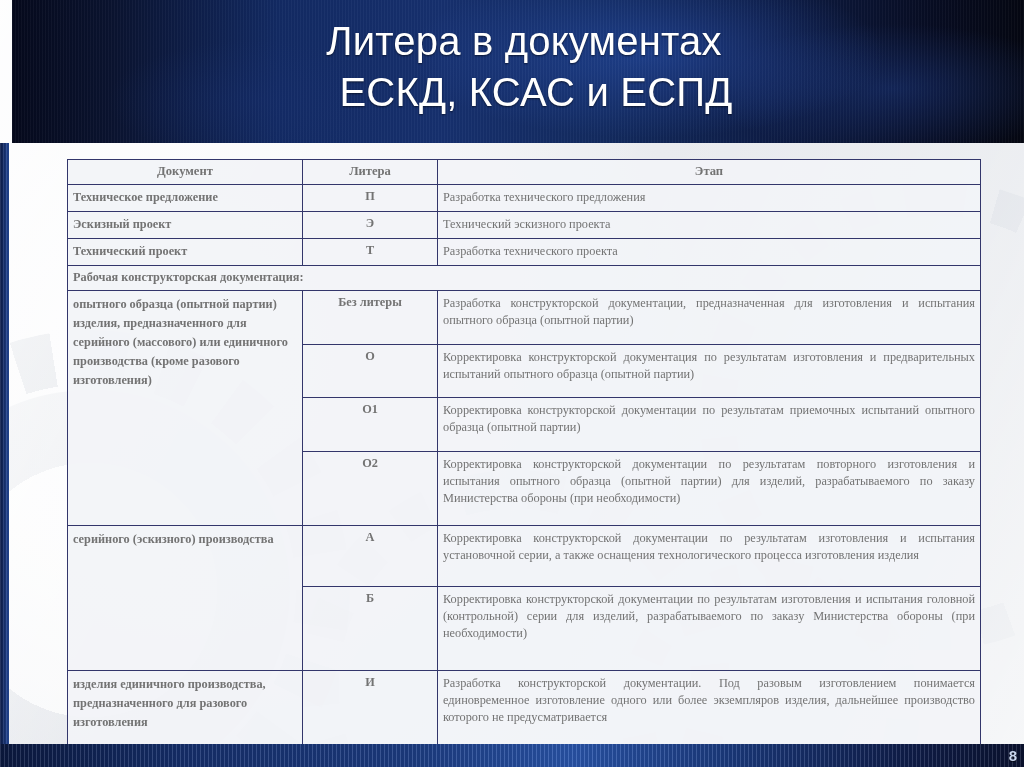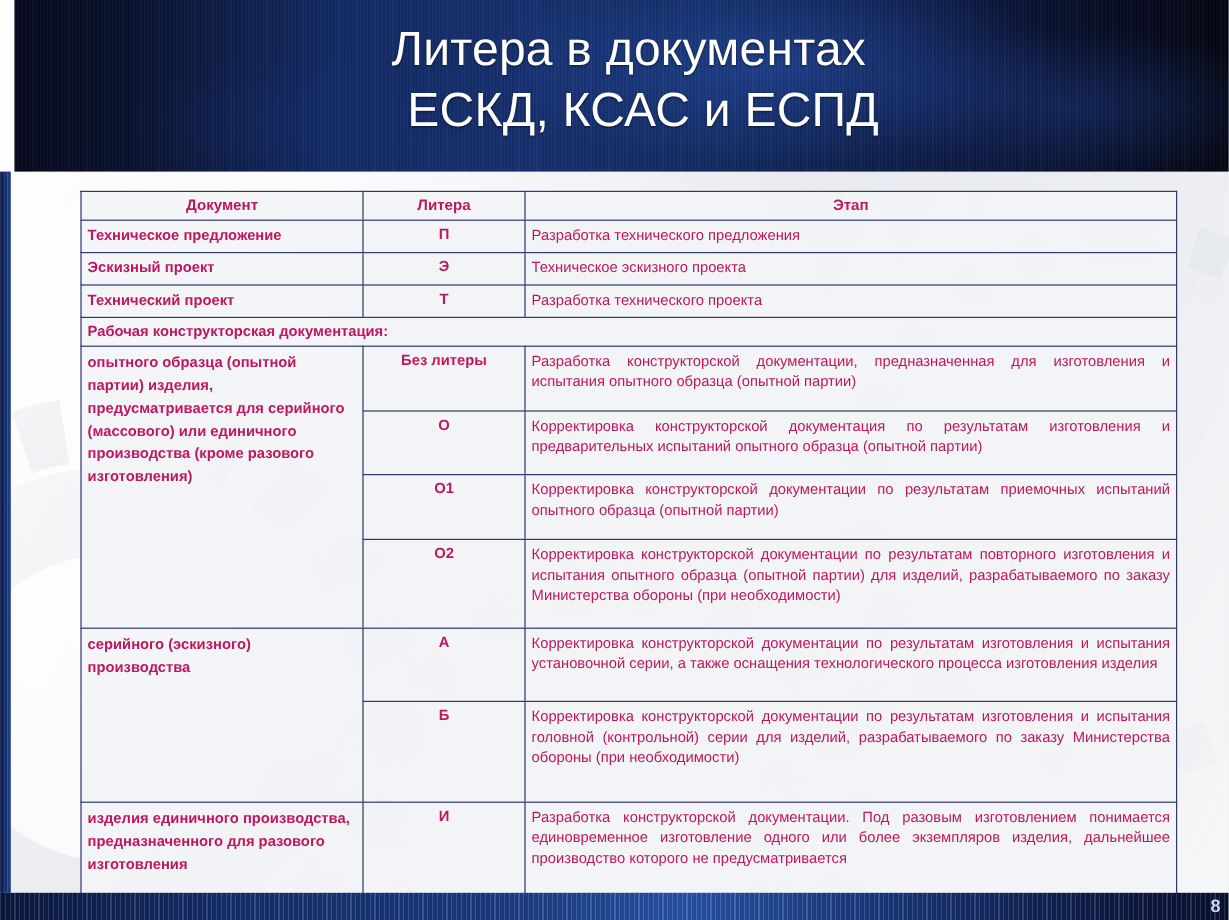--- a/index.html
+++ b/index.html
@@ -180,22 +180,23 @@
   .tbl-wrap {
     position: absolute;
     left: 67px; top: 159px;
     width: 913px;
   }
   table.lit {
     width: 913px;
     border-collapse: collapse;
     table-layout: fixed;
     font-size: 12.3px;
-    color: #be185d;
+    color: #737373;
     background: rgba(246,247,250,.80);
+    font-family: Liberation Serif, serif;
   }
   table.lit col.c1 { width: 235px; }
   table.lit col.c2 { width: 135px; }
   table.lit col.c3 { width: 543px; }
 
   table.lit td, table.lit th {
     border: 1px solid #33366b;
     padding: 4px 5px 5px 5px;
     vertical-align: top;
     background: rgba(241,242,246,.72);
@@ -258,34 +259,34 @@
         </tr>
 
         <tr>
           <td class="col-doc">Техническое предложение</td>
           <td class="col-lit">П</td>
           <td class="col-stage">Разработка технического предложения</td>
         </tr>
         <tr>
           <td class="col-doc">Эскизный проект</td>
           <td class="col-lit">Э</td>
-          <td class="col-stage">Техническое эскизного проекта</td>
+          <td class="col-stage">Технический эскизного проекта</td>
         </tr>
         <tr>
           <td class="col-doc">Технический проект</td>
           <td class="col-lit">Т</td>
           <td class="col-stage">Разработка технического проекта</td>
         </tr>
 
         <tr class="section-row">
           <td colspan="3">Рабочая конструкторская документация:</td>
         </tr>
 
         <tr>
-          <td class="col-doc tall" rowspan="4" style="height:235px">опытного образца (опытной партии) изделия, предусматривается для серийного (массового) или единичного производства (кроме разового изготовления)</td>
+          <td class="col-doc tall" rowspan="4" style="height:235px">опытного образца (опытной партии) изделия, предназначенного для серийного (массового) или единичного производства (кроме разового изготовления)</td>
           <td class="col-lit">Без литеры</td>
           <td class="col-stage">Разработка конструкторской документации, предназначенная для изготовления и испытания опытного образца (опытной партии)</td>
         </tr>
         <tr>
           <td class="col-lit">О</td>
           <td class="col-stage">Корректировка конструкторской документация по результатам изготовления и предварительных испытаний опытного образца (опытной партии)</td>
         </tr>
         <tr>
           <td class="col-lit">О1</td>
           <td class="col-stage">Корректировка конструкторской документации по результатам приемочных испытаний опытного образца (опытной партии)</td>

